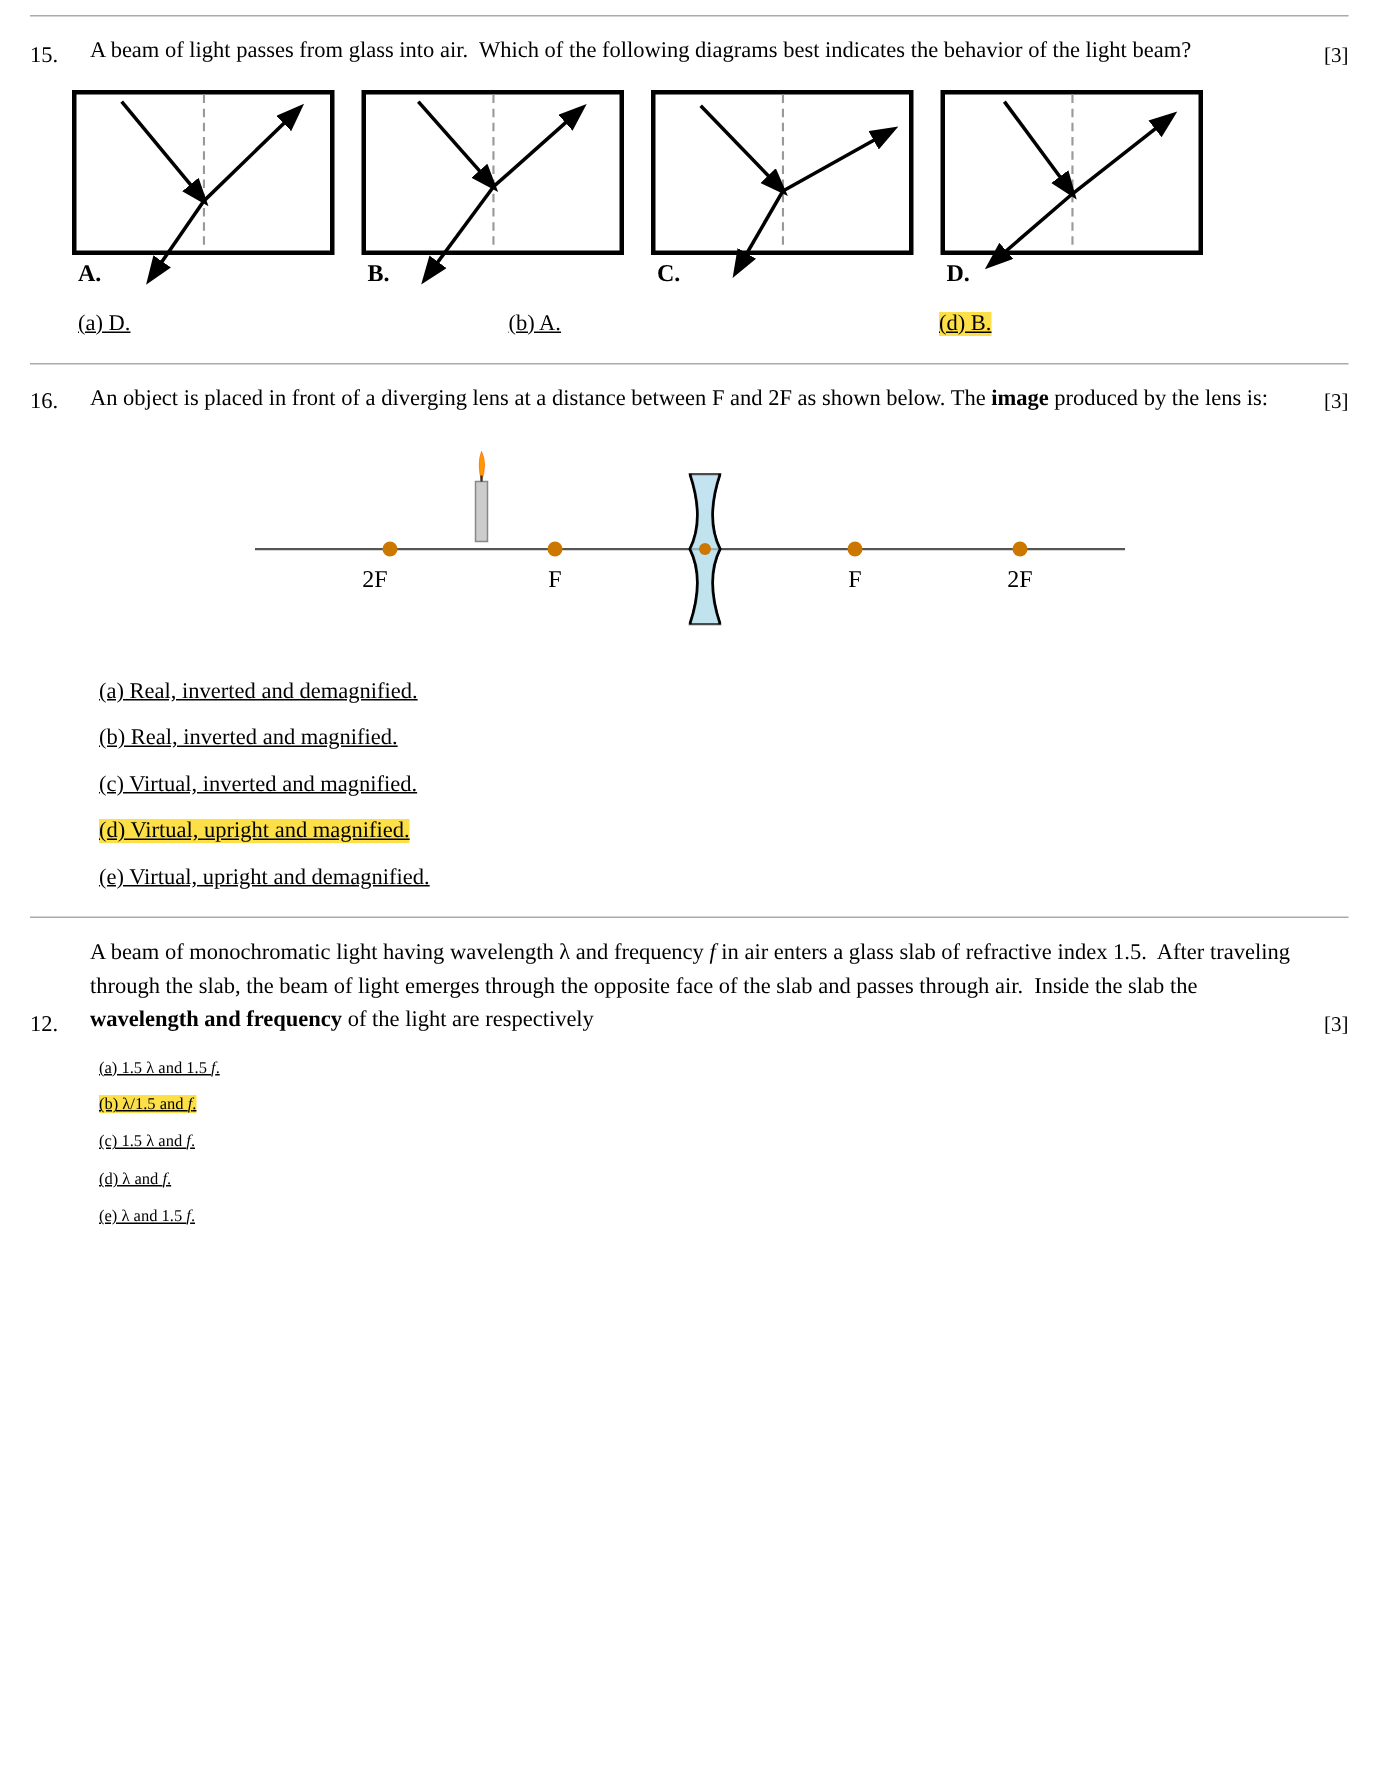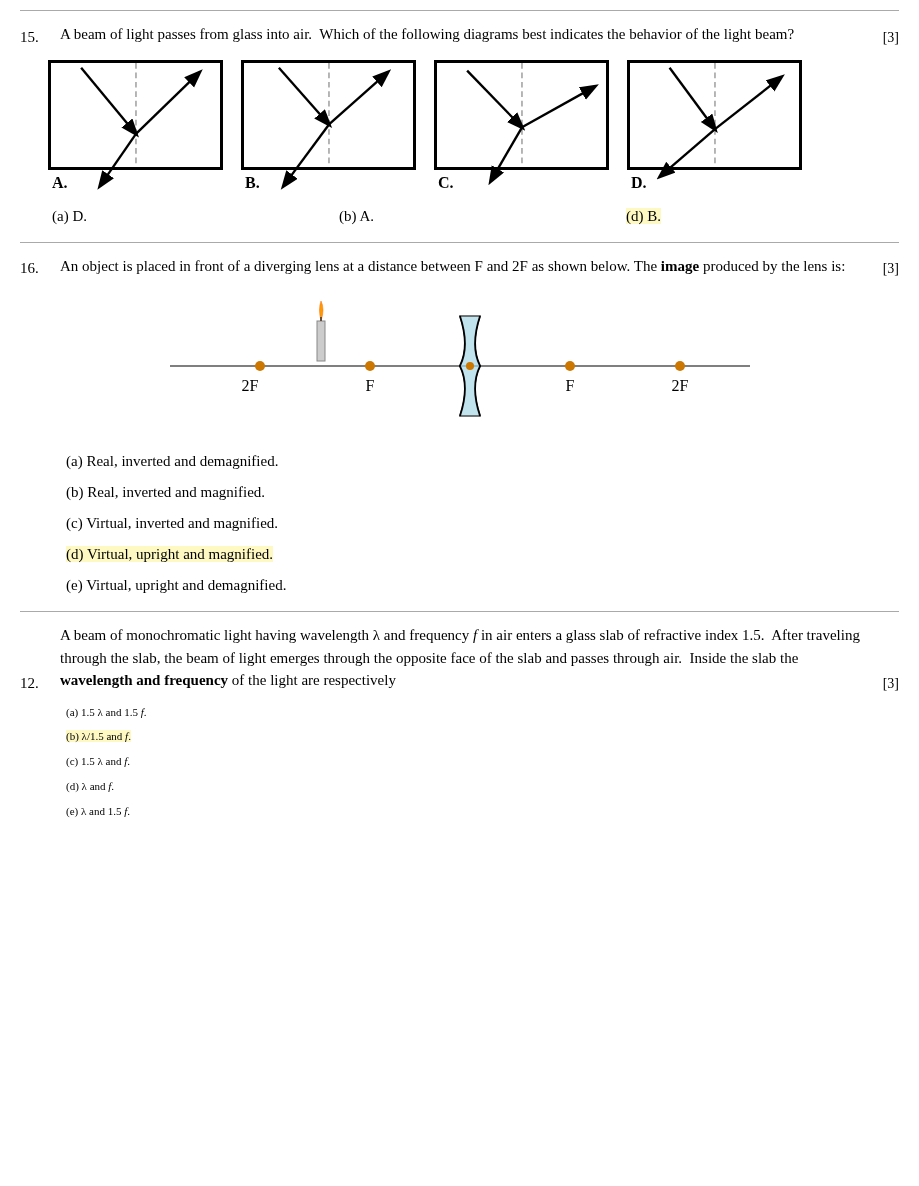--- a/index.html
+++ b/index.html
@@ -85,24 +85,25 @@
       display: grid;
       grid-template-columns: 1fr 1fr 1fr;
       gap: 2px 10px;
       margin: 10px 0 0 28px;
       font-size: 15px;
     }
 
     .answer-item {
       padding: 2px 4px;
       line-height: 1.6;
+      text-decoration: underline;
     }
 
     .highlight-yellow {
-      background-color: #fef9c3;
+      background-color: #fde047;
       display: inline;
     }
 
     
     .lens-diagram {
       margin: 14px auto 10px auto;
       display: flex;
       justify-content: center;
     }
 

